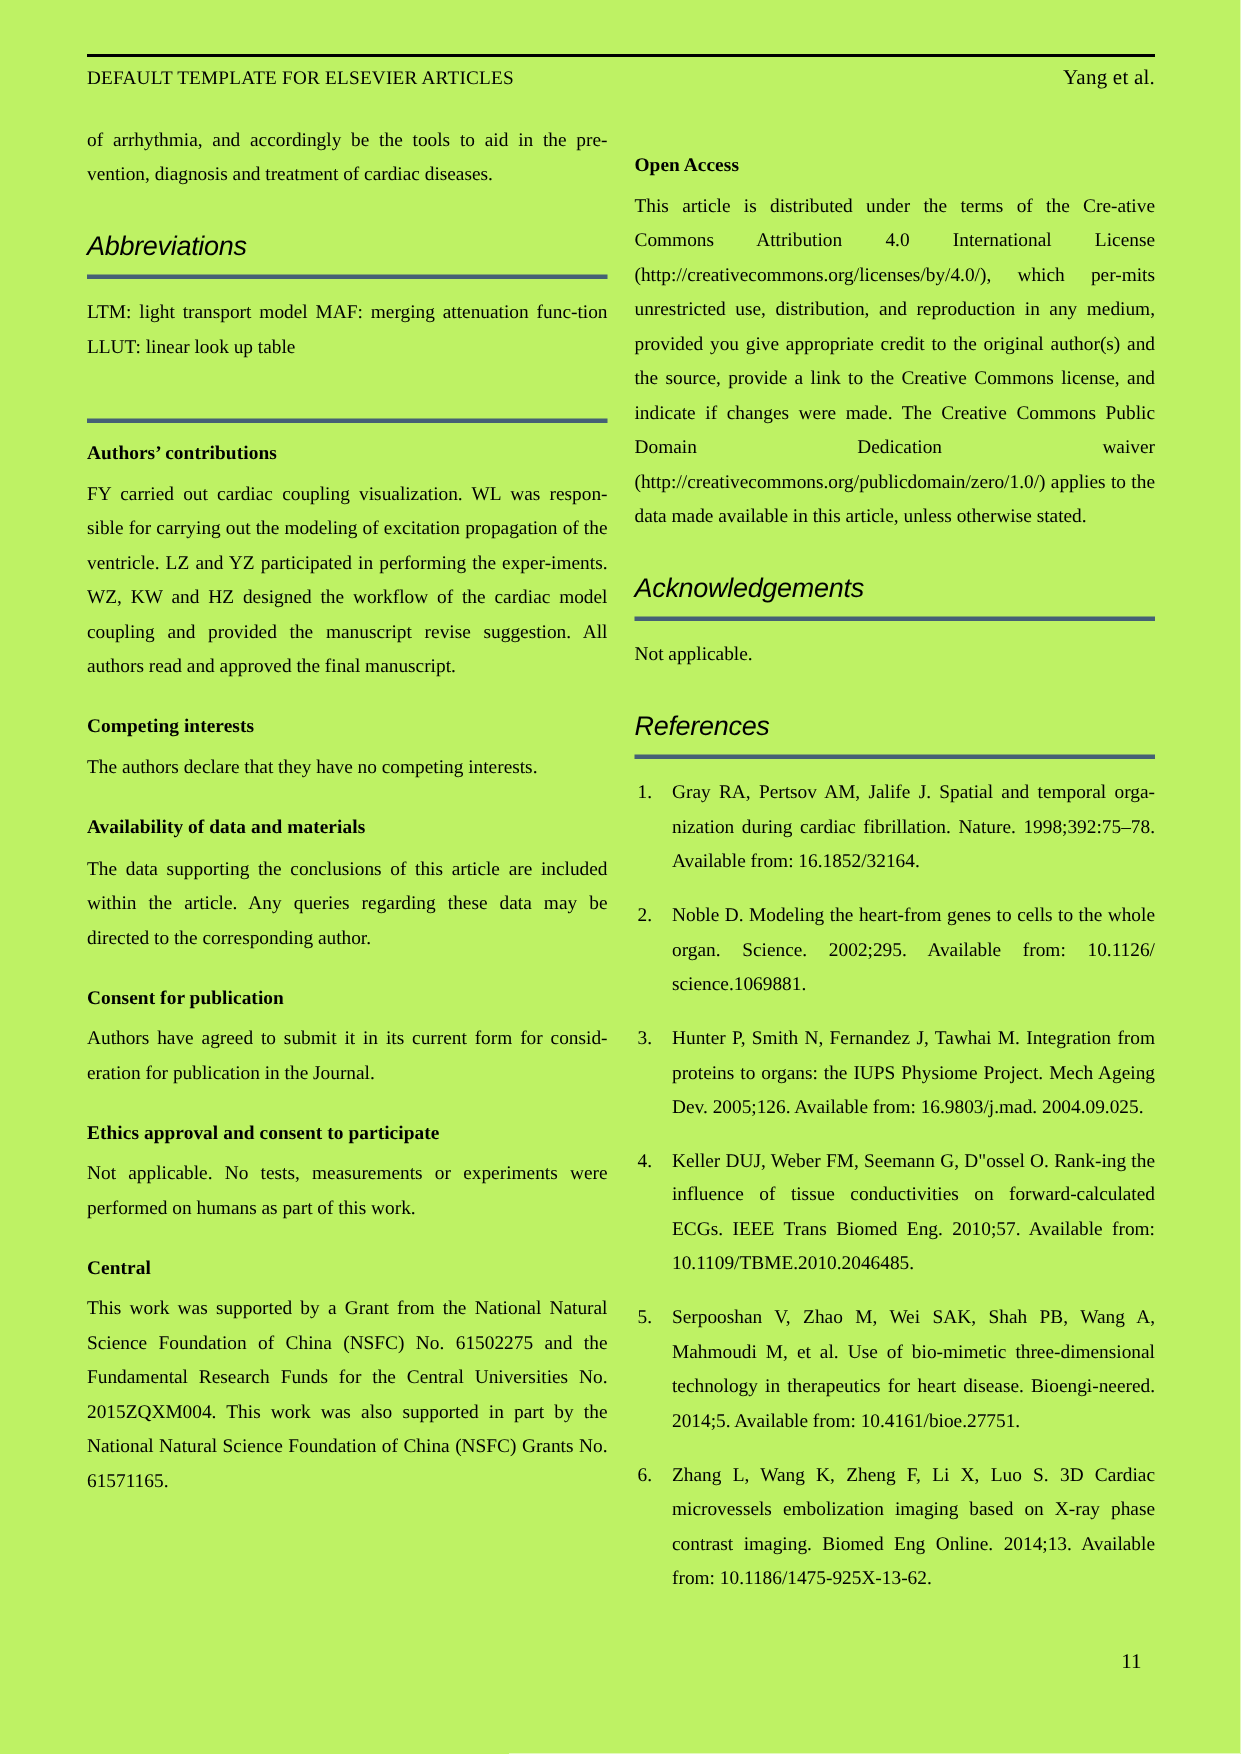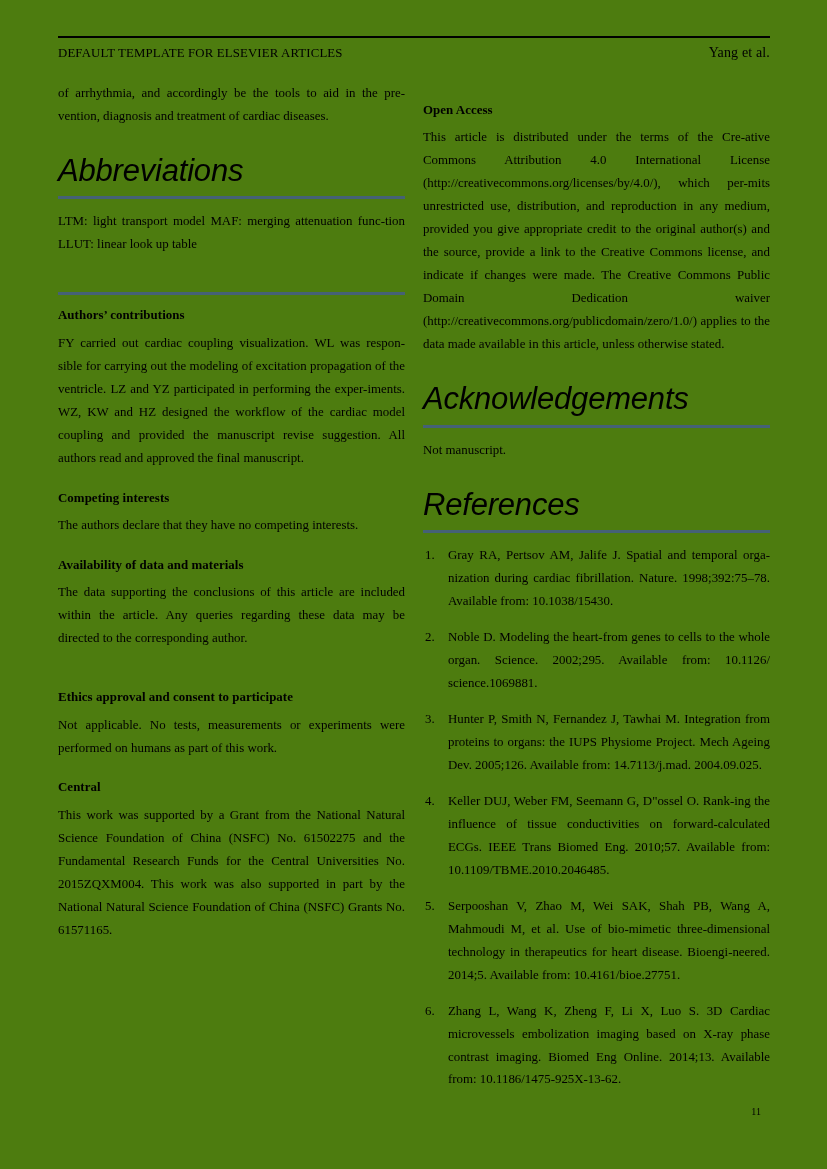--- a/index.html
+++ b/index.html
@@ -4,21 +4,21 @@
 <style>
   html, body {
     margin: 0;
     padding: 0;
     background: #ffffff;
   }
   .page {
     position: relative;
     width: 827px;
     height: 1169px;
-    background: #4d7c0f;
+    background: #bef264;
     font-family: "Liberation Serif", "DejaVu Serif", serif;
     color: #000000;
     overflow: hidden;
   }
 
   
   .runhead {
     position: absolute;
     left: 58px;
     top: 36px;
@@ -64,21 +64,21 @@
 
   
   .sect {
     margin: 0;
     padding: 0;
   }
   .sect-title {
     font-family: "Liberation Sans", "DejaVu Sans", sans-serif;
     font-style: italic;
     font-weight: 400;
-    font-size: 31px;
+    font-size: 18px;
     line-height: 1.05;
     letter-spacing: -0.2px;
     margin: 0;
     color: #000000;
   }
   .sect-rule {
     height: 3px;
     background: #456175;
     margin-top: 9px;
     margin-bottom: 11px;
@@ -119,21 +119,21 @@
     top: 0;
     width: 20px;
     text-align: left;
   }
 
   
   .folio {
     position: absolute;
     right: 66px;
     bottom: 52px;
-    font-size: 10px;
+    font-size: 14px;
   }
 </style>
 </head>
 <body>
 
 <div class="page">
 
   <div class="runhead">
     <div class="rule"></div>
     <div class="row">
@@ -175,20 +175,24 @@
 
         <div class="gap-md"></div>
 
         <div>
           <h3 class="sub-title">Availability of data and materials</h3>
           <p class="body">The data supporting the conclusions of this article are included within the article.  Any queries regarding these data may be directed to the corresponding author.</p>
         </div>
 
         <div class="gap-md"></div>
 
+        <div>
+          <h3 class="sub-title">Consent for publication</h3>
+          <p class="body">Authors have agreed to submit it in its current form for consid-eration for publication in the Journal.</p>
+        </div>
 
         <div class="gap-md"></div>
 
         <div>
           <h3 class="sub-title">Ethics approval and consent to participate</h3>
           <p class="body">Not applicable.  No tests, measurements or experiments were performed on humans as part of this work.</p>
         </div>
 
         <div class="gap-md"></div>
 
@@ -208,33 +212,33 @@
       <div>
         <h3 class="sub-title">Open Access</h3>
         <p class="body">This article is distributed under the terms of the Cre-ative Commons Attribution 4.0 International License (http://creativecommons.org/licenses/by/4.0/),   which   per-mits unrestricted use, distribution, and reproduction in any medium, provided you give appropriate credit to the original author(s) and the source, provide a link to the Creative Commons license, and indicate if changes were made. The Creative Commons Public Domain Dedication waiver (http://creativecommons.org/publicdomain/zero/1.0/)  applies to the data made available in this article, unless otherwise stated.</p>
       </div>
 
       <div class="gap-lg"></div>
 
       <div class="sect">
         <h2 class="sect-title">Acknowledgements</h2>
         <div class="sect-rule"></div>
-        <p class="body">Not manuscript.</p>
+        <p class="body">Not applicable.</p>
       </div>
 
       <div class="gap-lg"></div>
 
       <div class="sect">
         <h2 class="sect-title">References</h2>
         <div class="sect-rule"></div>
 
         <ol class="refs">
-          <li>Gray RA, Pertsov AM, Jalife J. Spatial and temporal orga-nization during cardiac fibrillation. Nature. 1998;392:75–78. Available from: 10.1038/15430.</li>
+          <li>Gray RA, Pertsov AM, Jalife J. Spatial and temporal orga-nization during cardiac fibrillation. Nature. 1998;392:75–78. Available from: 16.1852/32164.</li>
           <li>Noble D.  Modeling the heart-from genes to cells to the whole organ. Science. 2002;295. Available from: 10.1126/ science.1069881.</li>
-          <li>Hunter P, Smith N, Fernandez J, Tawhai M.  Integration from proteins to organs: the IUPS Physiome Project. Mech Ageing Dev. 2005;126.  Available from:  14.7113/j.mad. 2004.09.025.</li>
+          <li>Hunter P, Smith N, Fernandez J, Tawhai M.  Integration from proteins to organs: the IUPS Physiome Project. Mech Ageing Dev. 2005;126.  Available from:  16.9803/j.mad. 2004.09.025.</li>
           <li>Keller DUJ, Weber FM, Seemann G, D"ossel O.  Rank-ing the influence of tissue conductivities on forward-calculated ECGs.  IEEE Trans Biomed Eng. 2010;57. Available from: 10.1109/TBME.2010.2046485.</li>
           <li>Serpooshan V, Zhao M, Wei SAK, Shah PB, Wang A, Mahmoudi M, et al. Use of bio-mimetic three-dimensional technology in therapeutics for heart disease.   Bioengi-neered. 2014;5. Available from: 10.4161/bioe.27751.</li>
           <li>Zhang L, Wang K, Zheng F, Li X, Luo S.  3D Cardiac microvessels embolization imaging based on X-ray phase contrast imaging. Biomed Eng Online. 2014;13. Available from: 10.1186/1475-925X-13-62.</li>
         </ol>
       </div>
 
     </div>
   </div>
 
   <div class="folio">11</div>

